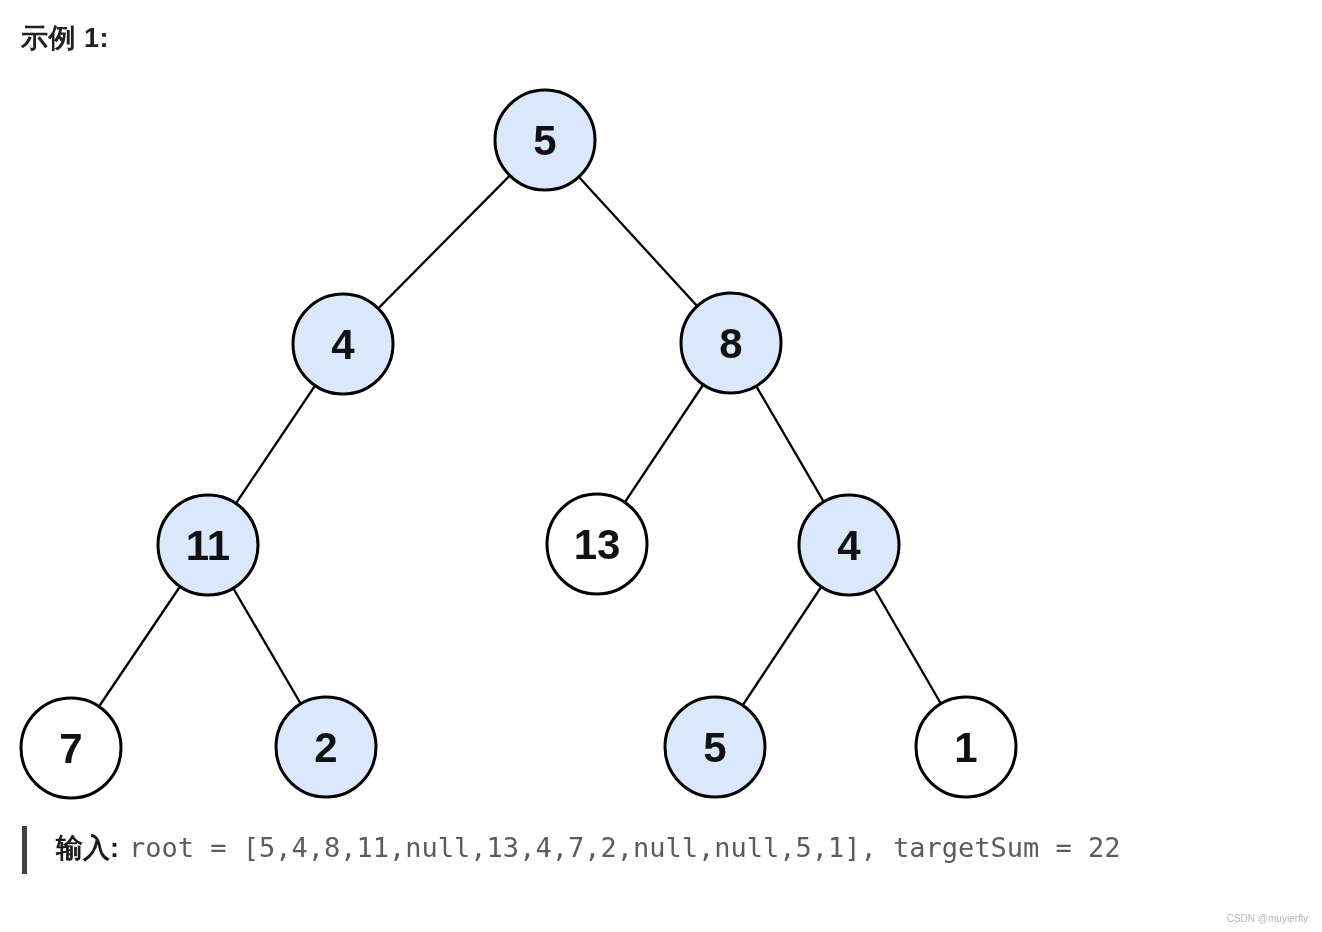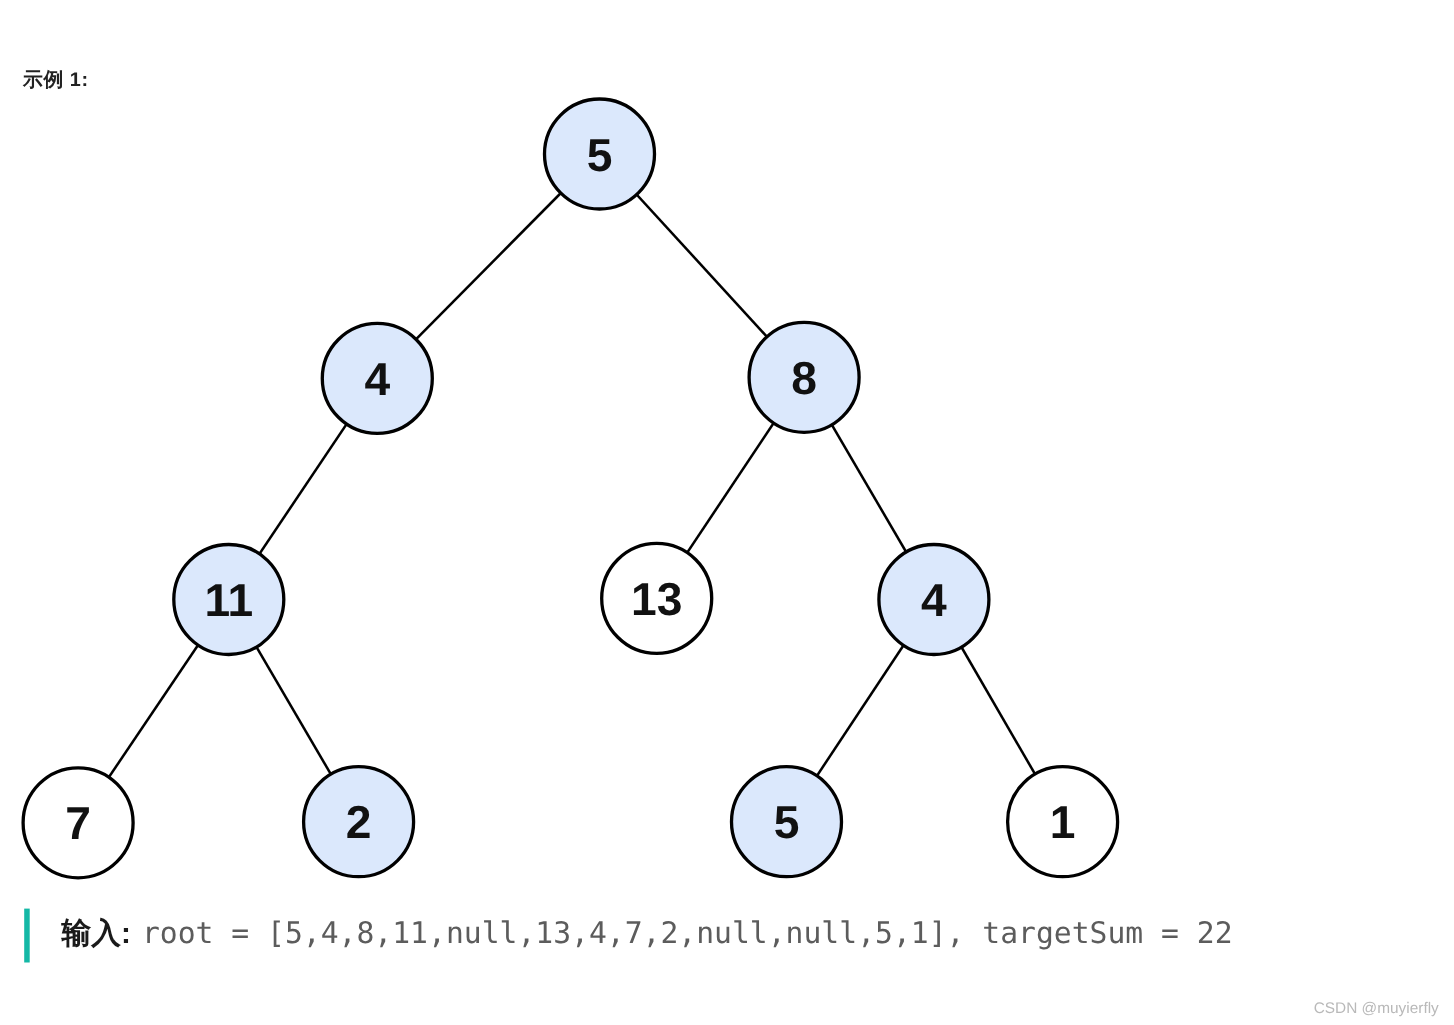--- a/index.html
+++ b/index.html
@@ -6,60 +6,59 @@
   body {
     width: 1322px; height: 932px;
     background: #ffffff;
     position: relative;
     overflow: hidden;
     font-family: "Liberation Sans", sans-serif;
   }
   .page-title {
     position: absolute;
     left: 21px; top: 20px;
-    font-size: 18px;
+    font-size: 27px;
     font-weight: 700;
     color: #222222;
     letter-spacing: 0.5px;
-    margin-top: 40px;
   }
   #tree-svg {
     position: absolute;
     left: 0; top: 0;
     width: 1322px; height: 820px;
   }
   .node-label {
     font-family: "Liberation Sans", sans-serif;
     font-weight: 700;
     font-size: 42px;
     fill: #111111;
   }
   .io-block {
     position: absolute;
     left: 22px; top: 826px;
-    border-left: 5px solid #14b8a6;
+    border-left: 5px solid #404040;
     padding: 2px 0 6px 29px;
   }
   .io-line {
     font-family: "DejaVu Sans Mono", monospace;
     font-size: 27px;
     line-height: 40px;
     color: #5c5c5c;
     white-space: pre;
   }
   .io-label {
     font-family: "Liberation Sans", sans-serif;
     font-weight: 700;
     color: #1a1a1a;
     margin-right: 10px;
   }
   .watermark {
     position: absolute;
     right: 14px; bottom: 8px;
-    font-size: 14px;
+    font-size: 10px;
     color: #b9b9b9;
   }
 </style>
 </head>
 <body>
 
 <div class="page-title">示例 1:</div>
 
 <svg id="tree-svg" xmlns="http://www.w3.org/2000/svg">
     <line x1="545" y1="140" x2="343" y2="344" stroke="#000000" stroke-width="2.3"></line>

